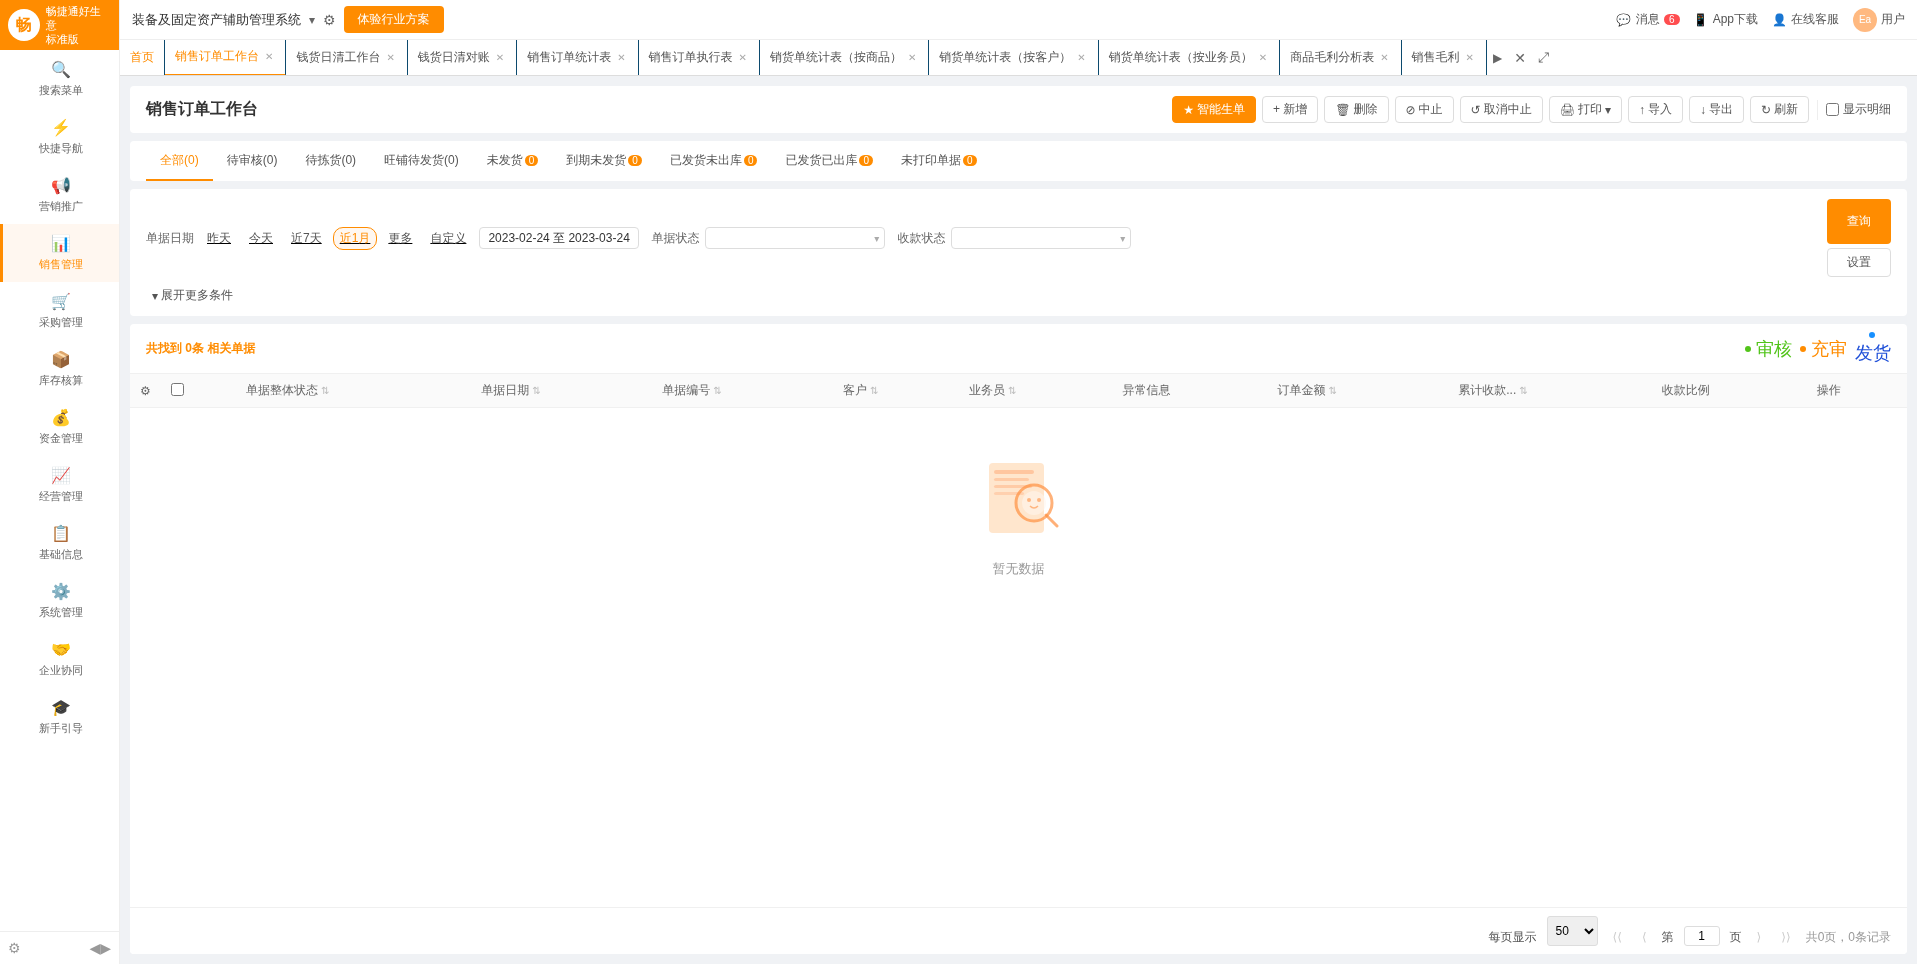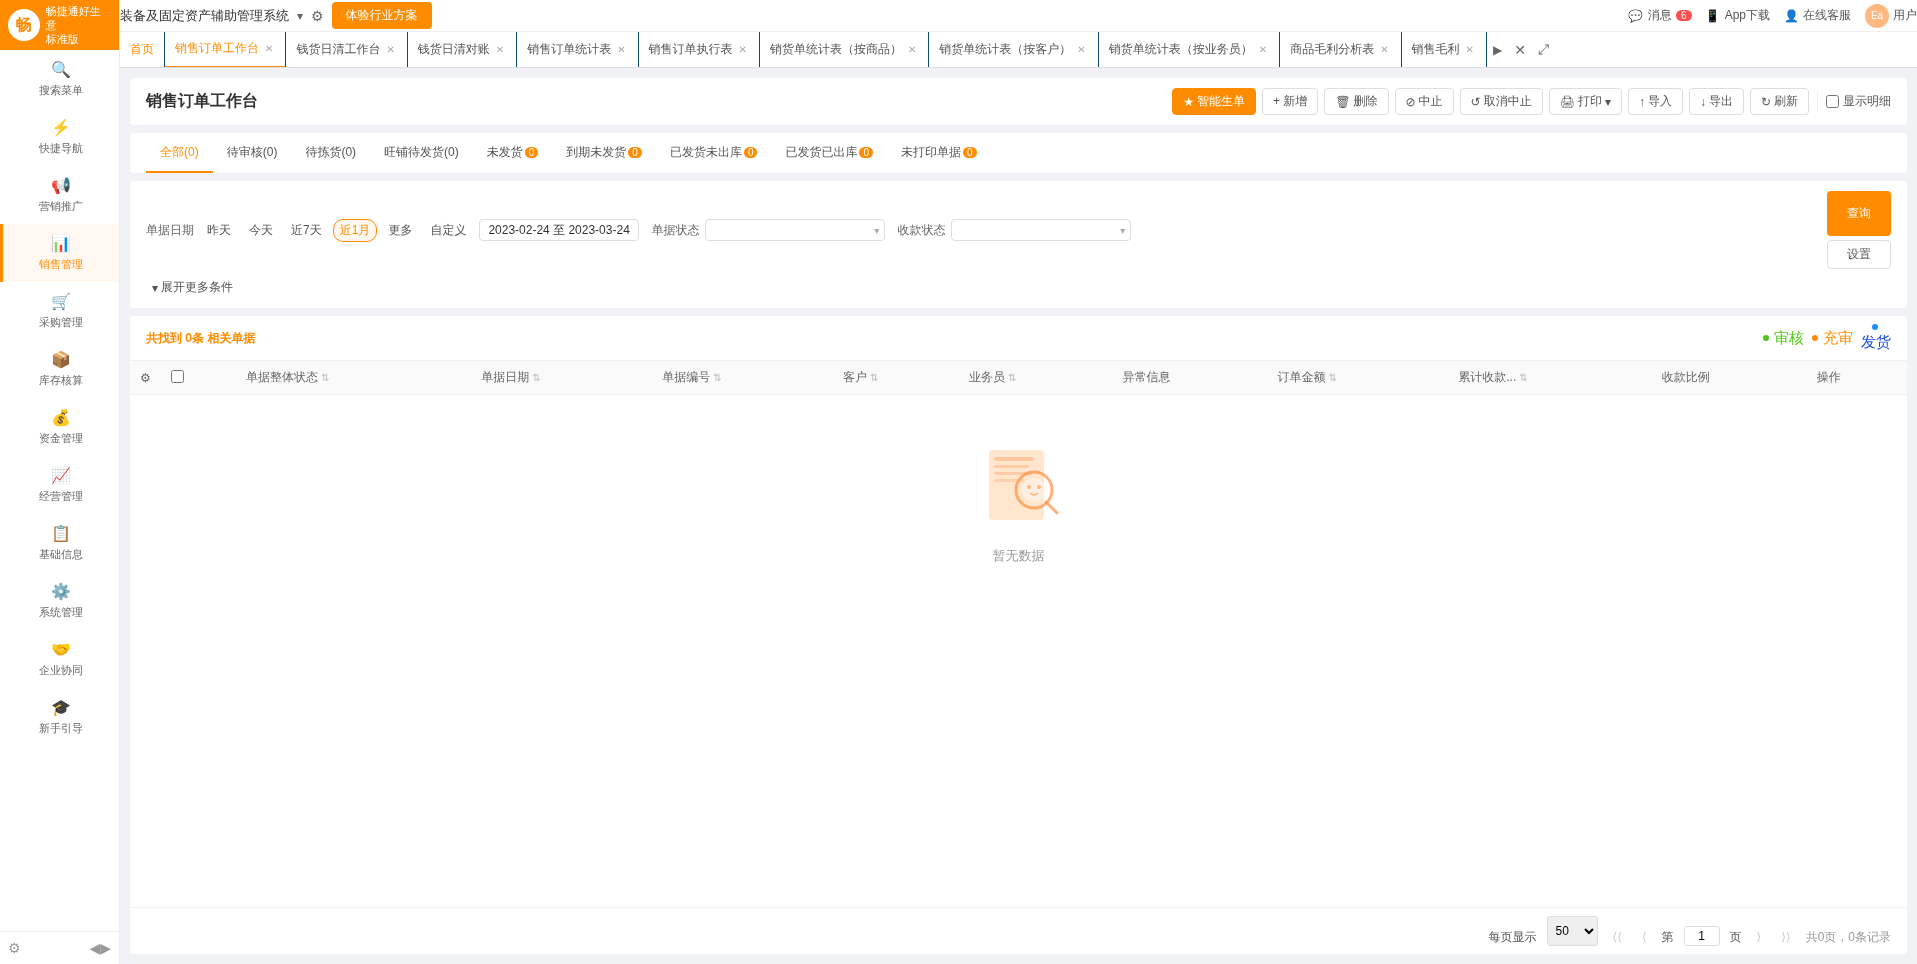--- a/index.html
+++ b/index.html
@@ -14,21 +14,21 @@
     .sidebar-item { display: flex; flex-direction: column; align-items: center; padding: 10px 4px; cursor: pointer; color: #666; font-size: 11px; gap: 4px; border-left: 3px solid transparent; }
     .sidebar-item.active { background: #fff7f0; color: #ff8c00; border-left-color: #ff8c00; }
     .sidebar-item .icon { font-size: 16px; }
     .sidebar-footer { padding: 8px; display: flex; justify-content: space-between; border-top: 1px solid #eee; }
     .sidebar-footer-btn { cursor: pointer; color: #999; font-size: 14px; }
 
     
     .main { flex: 1; display: flex; flex-direction: column; overflow: hidden; }
 
     
-    .topbar { height: 32px; background: #fff; display: flex; align-items: center; padding: 0 0; gap: 8px; border-bottom: 1px solid #eee; justify-content: space-between; }
+    .topbar { height: 40px; background: #fff; display: flex; align-items: center; padding: 0 12px; gap: 8px; border-bottom: 1px solid #eee; justify-content: space-between; }
     .topbar-left { display: flex; align-items: center; gap: 8px; }
     .topbar-title { font-size: 13px; color: #333; }
     .topbar-dropdown { font-size: 12px; color: #666; cursor: pointer; }
     .topbar-gear { cursor: pointer; color: #666; font-size: 14px; }
     .topbar-btn { background: #ff8c00; color: #fff; border: none; border-radius: 4px; padding: 5px 14px; font-size: 12px; cursor: pointer; }
     .topbar-right { display: flex; align-items: center; gap: 14px; }
     .topbar-right-item { display: flex; align-items: center; gap: 4px; cursor: pointer; color: #555; font-size: 12px; }
     .badge { background: #ff4d4f; color: #fff; border-radius: 8px; padding: 0 4px; font-size: 10px; min-width: 16px; text-align: center; }
     .avatar { width: 24px; height: 24px; background: #ffb980; border-radius: 50%; display: flex; align-items: center; justify-content: center; color: #fff; font-size: 10px; }
 
@@ -59,39 +59,39 @@
     .sub-tab { padding: 0 14px; height: 40px; display: flex; align-items: center; font-size: 12px; cursor: pointer; color: #555; border-bottom: 2px solid transparent; white-space: nowrap; }
     .sub-tab.active { color: #ff8c00; border-bottom-color: #ff8c00; font-weight: 500; }
     .sub-tab .count-badge { background: #ff4d4f; color: #fff; border-radius: 8px; padding: 0 4px; font-size: 10px; margin-left: 2px; }
     .sub-tab .count-badge.orange { background: #ff8c00; }
 
     
     .filter-bar { background: #fff; padding: 10px 16px; border-radius: 4px; display: flex; flex-direction: column; gap: 8px; }
     .filter-row { display: flex; align-items: center; gap: 12px; flex-wrap: wrap; }
     .filter-item { display: flex; align-items: center; gap: 6px; }
     .filter-label { color: #666; font-size: 12px; white-space: nowrap; }
-    .filter-date-btns { display: flex; gap: 4px; align-items: center; }
+    .filter-date-btns { display: flex; gap: 4px; align-items: center; text-decoration: underline; }
     .date-btn { padding: 2px 6px; border: 1px solid transparent; border-radius: 3px; cursor: pointer; font-size: 12px; color: #555; }
     .date-btn.active { color: #ff8c00; border-color: #ff8c00; background: #fff7f0; border-radius: 10px; }
     .filter-input { border: 1px solid #ddd; border-radius: 4px; padding: 3px 8px; font-size: 12px; color: #333; width: 160px; }
     .filter-select { border: 1px solid #ddd; border-radius: 4px; padding: 3px 24px 3px 8px; font-size: 12px; color: #333; width: 180px; background: #fff; appearance: none; cursor: pointer; }
     .filter-select-wrap { position: relative; display: inline-flex; align-items: center; }
     .filter-select-wrap::after { content: '▾'; position: absolute; right: 6px; color: #aaa; font-size: 10px; pointer-events: none; }
     .expand-btn { display: flex; align-items: center; gap: 3px; color: #555; cursor: pointer; font-size: 12px; padding: 2px 6px; }
     .filter-query-btn { padding: 14px 20px; background: #ff8c00; color: #fff; border: none; border-radius: 4px; font-size: 12px; cursor: pointer; }
     .filter-set-btn { padding: 5px 14px; background: #fff; color: #555; border: 1px solid #ddd; border-radius: 4px; font-size: 12px; cursor: pointer; }
     .filter-right { display: flex; flex-direction: column; gap: 4px; margin-left: auto; }
 
     
     .table-area { background: #fff; border-radius: 4px; flex: 1; display: flex; flex-direction: column; overflow: hidden; }
     .table-toolbar { padding: 8px 16px; display: flex; align-items: center; justify-content: space-between; border-bottom: 1px solid #f0f0f0; }
     .table-count { font-size: 12px; color: #666; }
     .table-count span { color: #ff8c00; font-weight: bold; }
     .table-actions { display: flex; gap: 8px; }
-    .tbl-action { display: flex; align-items: center; gap: 3px; cursor: pointer; font-size: 15px; }
+    .tbl-action { display: flex; align-items: center; gap: 3px; cursor: pointer; font-size: 18px; }
     .tbl-action.audit { color: #52c41a; }
     .tbl-action.unaudit { color: #ff8c00; }
     .tbl-action.ship { color: #1d4ed8; flex-direction: column; }
     .dot { width: 6px; height: 6px; border-radius: 50%; margin-right: 2px; }
     .dot.green { background: #52c41a; }
     .dot.orange { background: #ff8c00; }
     .dot.blue { background: #1890ff; }
 
     
     .data-table { flex: 1; overflow: auto; }

